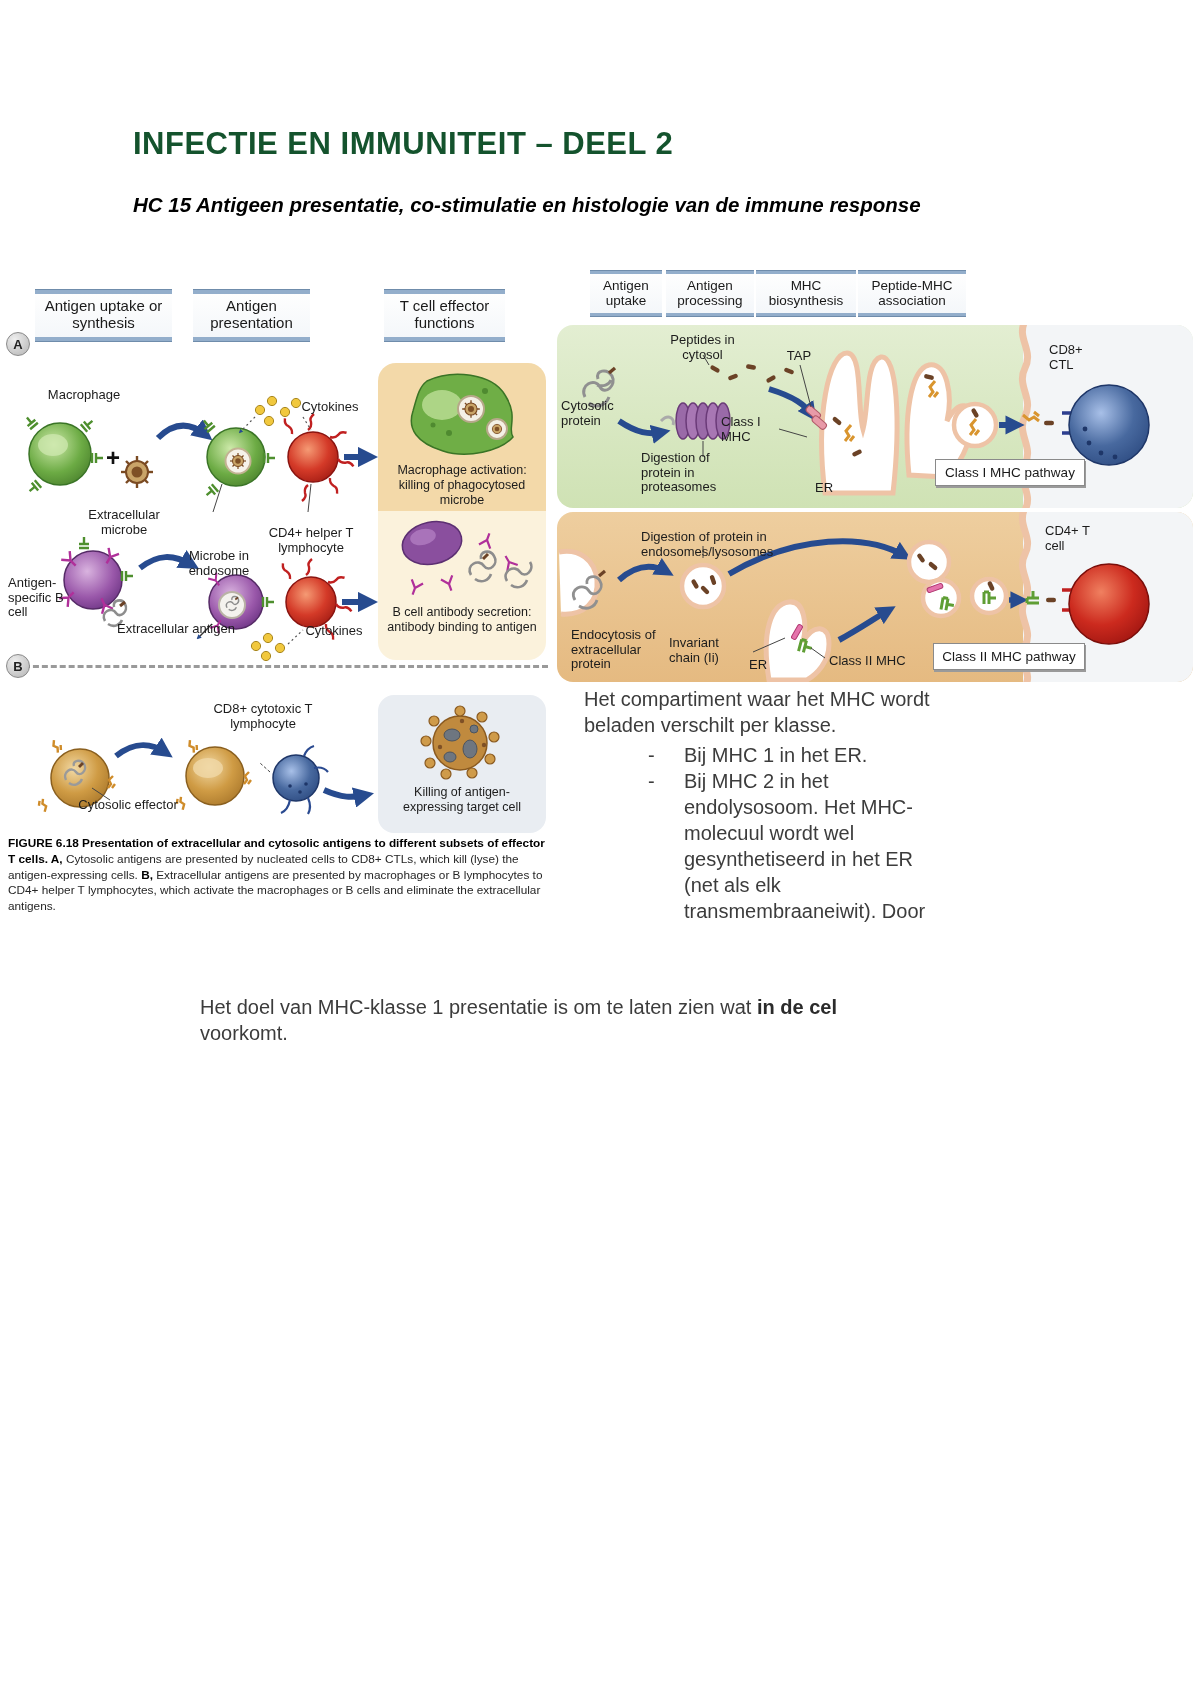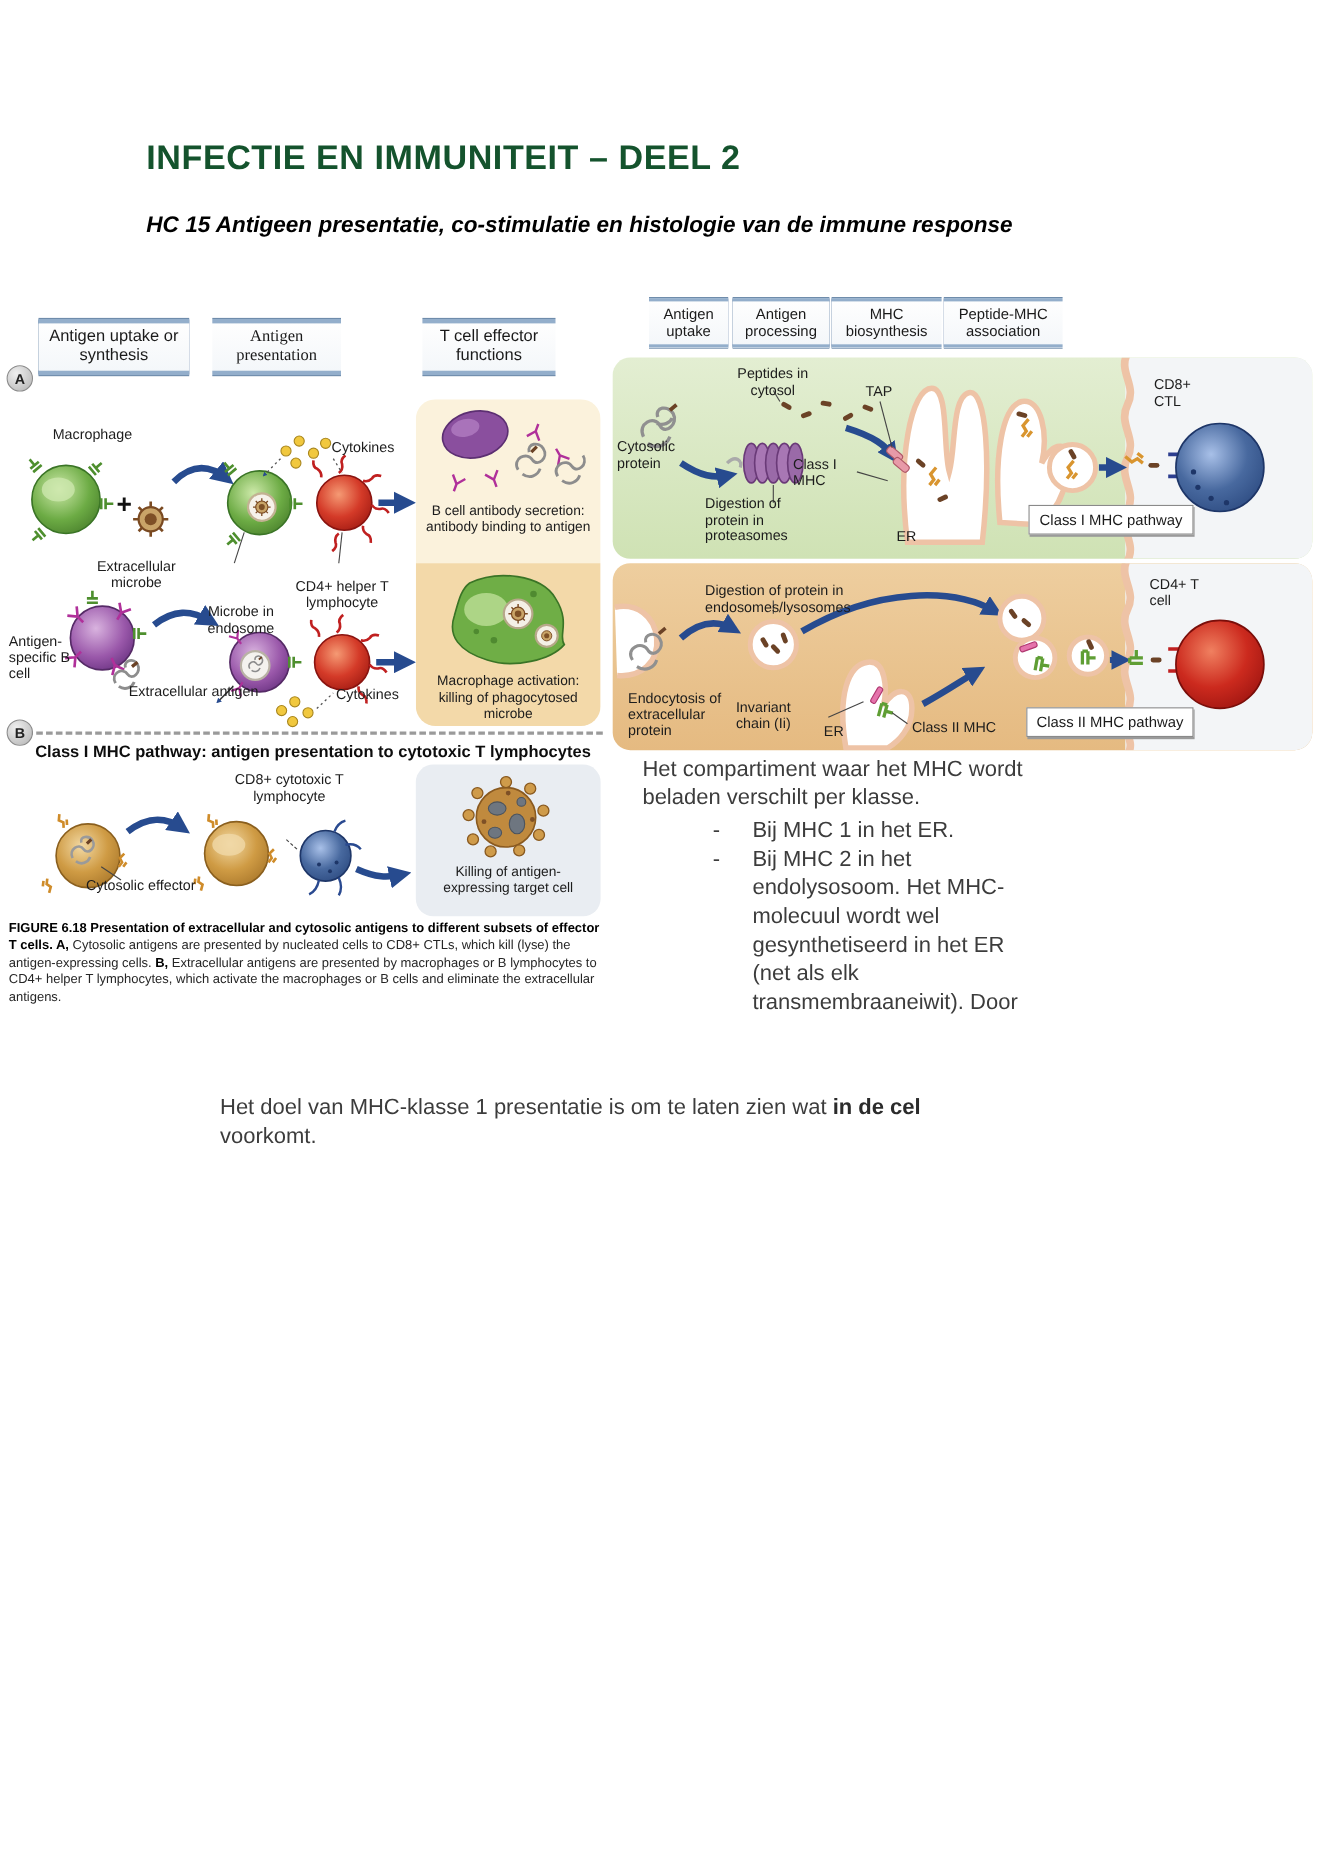--- a/index.html
+++ b/index.html
@@ -39,21 +39,21 @@
 </style>
 </head>
 <body>
 
 <div class="page">
 
   <h1 class="title">INFECTIE EN IMMUNITEIT – DEEL 2</h1>
   <div class="subtitle">HC 15 Antigeen presentatie, co-stimulatie en histologie van de immune response</div>
 
   <div class="colhdr" style="left:35px;top:290px;width:133px;">Antigen uptake or synthesis</div>
-  <div class="colhdr" style="left:193px;top:290px;width:113px;font-family:Liberation Serif, serif;">Antigen presentation</div>
+  <div class="colhdr" style="left:193px;top:290px;width:113px;">Antigen presentation</div>
   <div class="colhdr" style="left:384px;top:290px;width:117px;">T cell effector functions</div>
 
   <div class="badge" style="left:6px;top:332px;">A</div>
 
   <div class="abs" style="left:8px;top:362px;width:370px;height:300px;">
     <svg width="370" height="300" viewBox="0 0 370 300">
       <defs>
         <radialGradient id="gGr" cx="40%" cy="35%" r="75%">
             <stop offset="0" stop-color="#cde9a9"></stop>
             <stop offset=".6" stop-color="#6cab44"></stop>
@@ -184,68 +184,67 @@
     <span class="lbl" style="left:60px;top:146px;width:112px;">Extracellular microbe</span>
     <span class="lbl" style="left:152px;top:166px;width:118px;margin-top:21px;">Microbe in endosome</span>
     <span class="lbl" style="left:240px;top:164px;width:126px;">CD4+ helper T lymphocyte</span>
     <span class="lbl" style="left:280px;top:38px;width:84px;">Cytokines</span>
     <span class="lbl left" style="left:0px;top:214px;width:66px;">Antigen-specific B cell</span>
     <span class="lbl" style="left:108px;top:260px;width:120px;">Extracellular antigen</span>
     <span class="lbl" style="left:284px;top:262px;width:84px;">Cytokines</span>
   </div>
 
   <div class="resultpanel" style="left:378px;top:363px;width:168px;height:297px;">
+    <div class="rp-half" style="height:148px;background:#f3d9a9;">
+      <svg width="130" height="96" viewBox="0 0 130 96" style="margin-top:4px;">
+        <path d="M30,14 C55,2 95,6 108,28 C122,50 110,62 116,70 C104,84 70,92 46,84 C20,76 10,62 16,44 C20,30 22,20 30,14 Z" fill="#6fae46" stroke="#3a7426" stroke-width="1.5"></path>
+        <ellipse cx="45" cy="38" rx="20" ry="15" fill="#b9dc92" opacity=".85"></ellipse>
+        <circle cx="74" cy="42" r="13" fill="#f4f0e6" stroke="#b7a88a" stroke-width="2"></circle>
+        <g transform="translate(74,42) scale(.55)">
+            <g stroke="#7a4a22" stroke-width="2.4">
+              <line x1="-16" y1="0" x2="16" y2="0"></line>
+              <line x1="0" y1="-16" x2="0" y2="16"></line>
+              <line x1="-11" y1="-11" x2="11" y2="11"></line>
+            </g>
+            <circle r="11" fill="#c9a468" stroke="#7a4a22" stroke-width="2"></circle>
+            <circle r="5.5" fill="#7e5026"></circle>
+          </g>
+        <circle cx="100" cy="62" r="10" fill="#f4f0e6" stroke="#b7a88a" stroke-width="2"></circle>
+        <g transform="translate(100,62) scale(.42)">
+            <circle r="11" fill="#c9a468" stroke="#7a4a22" stroke-width="2"></circle>
+            <circle r="5.5" fill="#7e5026"></circle>
+          </g>
+        <circle cx="52" cy="66" r="3" fill="#4f8a30"></circle>
+          <circle cx="88" cy="24" r="3" fill="#4f8a30"></circle>
+          <circle cx="36" cy="58" r="2.5" fill="#4f8a30"></circle>
+      </svg>
+      <div class="rp-label">Macrophage activation: killing of phagocytosed microbe</div>
+    </div>
     <div class="rp-half" style="height:149px;background:#fbf2dc;">
       <svg width="150" height="90" viewBox="0 0 150 90" style="margin-top:4px;">
         <ellipse cx="45" cy="28" rx="30" ry="21" fill="#8a4f9e" stroke="#5c2f72" stroke-width="1.5" transform="rotate(-12 45 28)"></ellipse>
         <ellipse cx="36" cy="22" rx="13" ry="8" fill="#b07cc0" opacity=".8" transform="rotate(-12 36 22)"></ellipse>
         <g stroke="#b0309a" stroke-width="2.2" fill="none">
           <path d="M100,18 v7 M100,25 l-6,7 M100,25 l6,7" transform="rotate(20 100 25)"></path>
           <path d="M122,40 v7 M122,47 l-6,7 M122,47 l6,7" transform="rotate(-30 122 47)"></path>
           <path d="M28,66 v7 M28,73 l-6,7 M28,73 l6,7" transform="rotate(200 28 73)"></path>
           <path d="M62,62 v7 M62,69 l-6,7 M62,69 l6,7" transform="rotate(160 62 69)"></path>
         </g>
         <g stroke="#8d8d8d" stroke-width="2.6" fill="none">
           <path d="M84,60 c-6,-10 8,-17 13,-9 c5,7 15,-2 10,-10 c-4,-7 -15,-5 -13,3 M88,64 c7,5 14,1 16,-5"></path>
           <path d="M120,66 c-6,-10 8,-17 13,-9 c5,7 15,-2 10,-10 M124,70 c7,5 14,1 16,-5"></path>
         </g>
         <line x1="96" y1="44" x2="101" y2="39" stroke="#6b4226" stroke-width="3"></line>
       </svg>
       <div class="rp-label">B cell antibody secretion: antibody binding to antigen</div>
     </div>
-    <div class="rp-half" style="height:148px;background:#f3d9a9;">
-      <svg width="130" height="96" viewBox="0 0 130 96" style="margin-top:4px;">
-        <path d="M30,14 C55,2 95,6 108,28 C122,50 110,62 116,70 C104,84 70,92 46,84 C20,76 10,62 16,44 C20,30 22,20 30,14 Z" fill="#6fae46" stroke="#3a7426" stroke-width="1.5"></path>
-        <ellipse cx="45" cy="38" rx="20" ry="15" fill="#b9dc92" opacity=".85"></ellipse>
-        <circle cx="74" cy="42" r="13" fill="#f4f0e6" stroke="#b7a88a" stroke-width="2"></circle>
-        <g transform="translate(74,42) scale(.55)">
-            <g stroke="#7a4a22" stroke-width="2.4">
-              <line x1="-16" y1="0" x2="16" y2="0"></line>
-              <line x1="0" y1="-16" x2="0" y2="16"></line>
-              <line x1="-11" y1="-11" x2="11" y2="11"></line>
-            </g>
-            <circle r="11" fill="#c9a468" stroke="#7a4a22" stroke-width="2"></circle>
-            <circle r="5.5" fill="#7e5026"></circle>
-          </g>
-        <circle cx="100" cy="62" r="10" fill="#f4f0e6" stroke="#b7a88a" stroke-width="2"></circle>
-        <g transform="translate(100,62) scale(.42)">
-            <circle r="11" fill="#c9a468" stroke="#7a4a22" stroke-width="2"></circle>
-            <circle r="5.5" fill="#7e5026"></circle>
-          </g>
-        <circle cx="52" cy="66" r="3" fill="#4f8a30"></circle>
-          <circle cx="88" cy="24" r="3" fill="#4f8a30"></circle>
-          <circle cx="36" cy="58" r="2.5" fill="#4f8a30"></circle>
-      </svg>
-      <div class="rp-label">Macrophage activation: killing of phagocytosed microbe</div>
-    </div>
   </div>
 
   <div class="divider" style="left:24px;top:665px;width:524px;"></div>
   <div class="badge" style="left:6px;top:654px;">B</div>
-  <div class="figtitle" style="left:32px;top:675px;width:530px;">Class I MHC pathway: antigen presentation to cytotoxic T lymphocytes</div>
 
   <div class="abs" style="left:8px;top:698px;width:370px;height:136px;">
     <svg width="370" height="136" viewBox="0 0 370 136">
       <defs>
         <radialGradient id="gTn" cx="40%" cy="35%" r="75%">
             <stop offset="0" stop-color="#f2d9a4"></stop>
             <stop offset=".55" stop-color="#cf9b44"></stop>
             <stop offset="1" stop-color="#a8762a"></stop>
           </radialGradient>
         <radialGradient id="gBl" cx="40%" cy="35%" r="75%">

